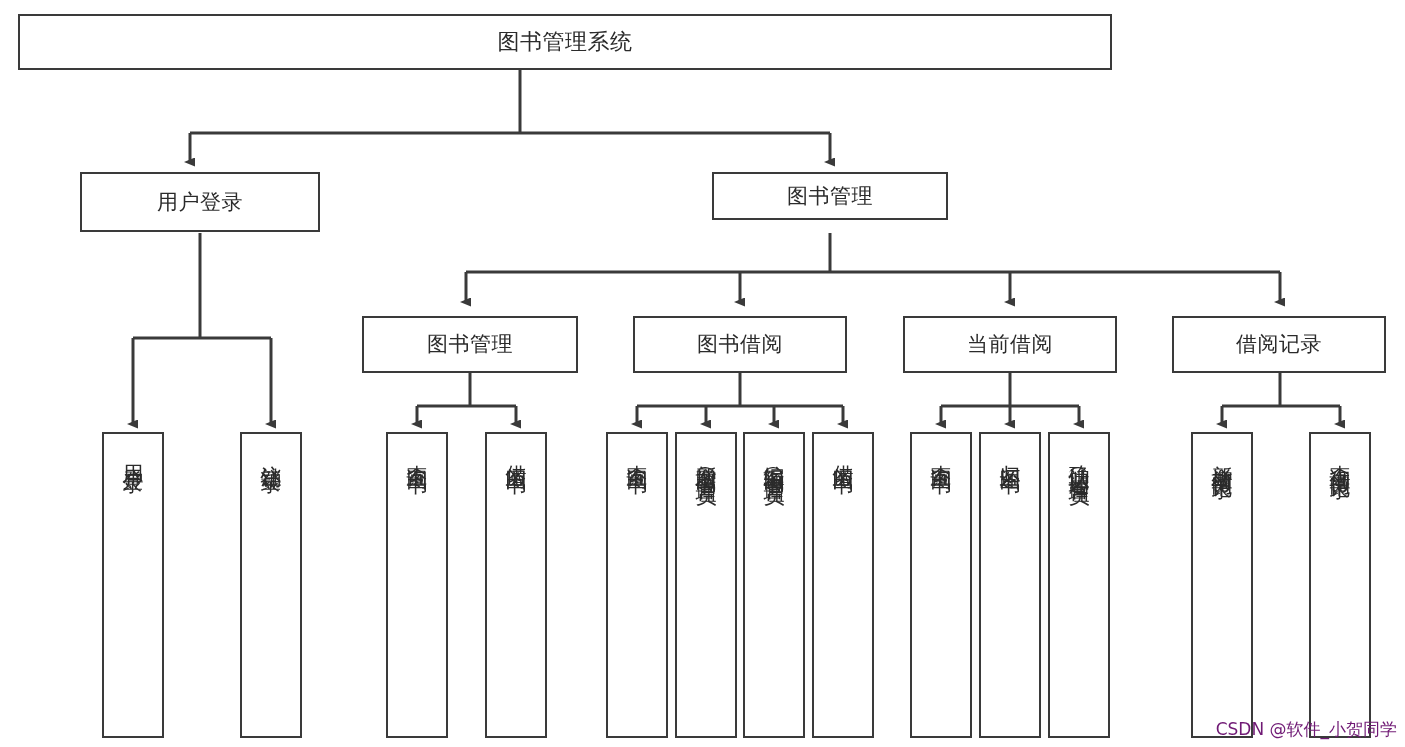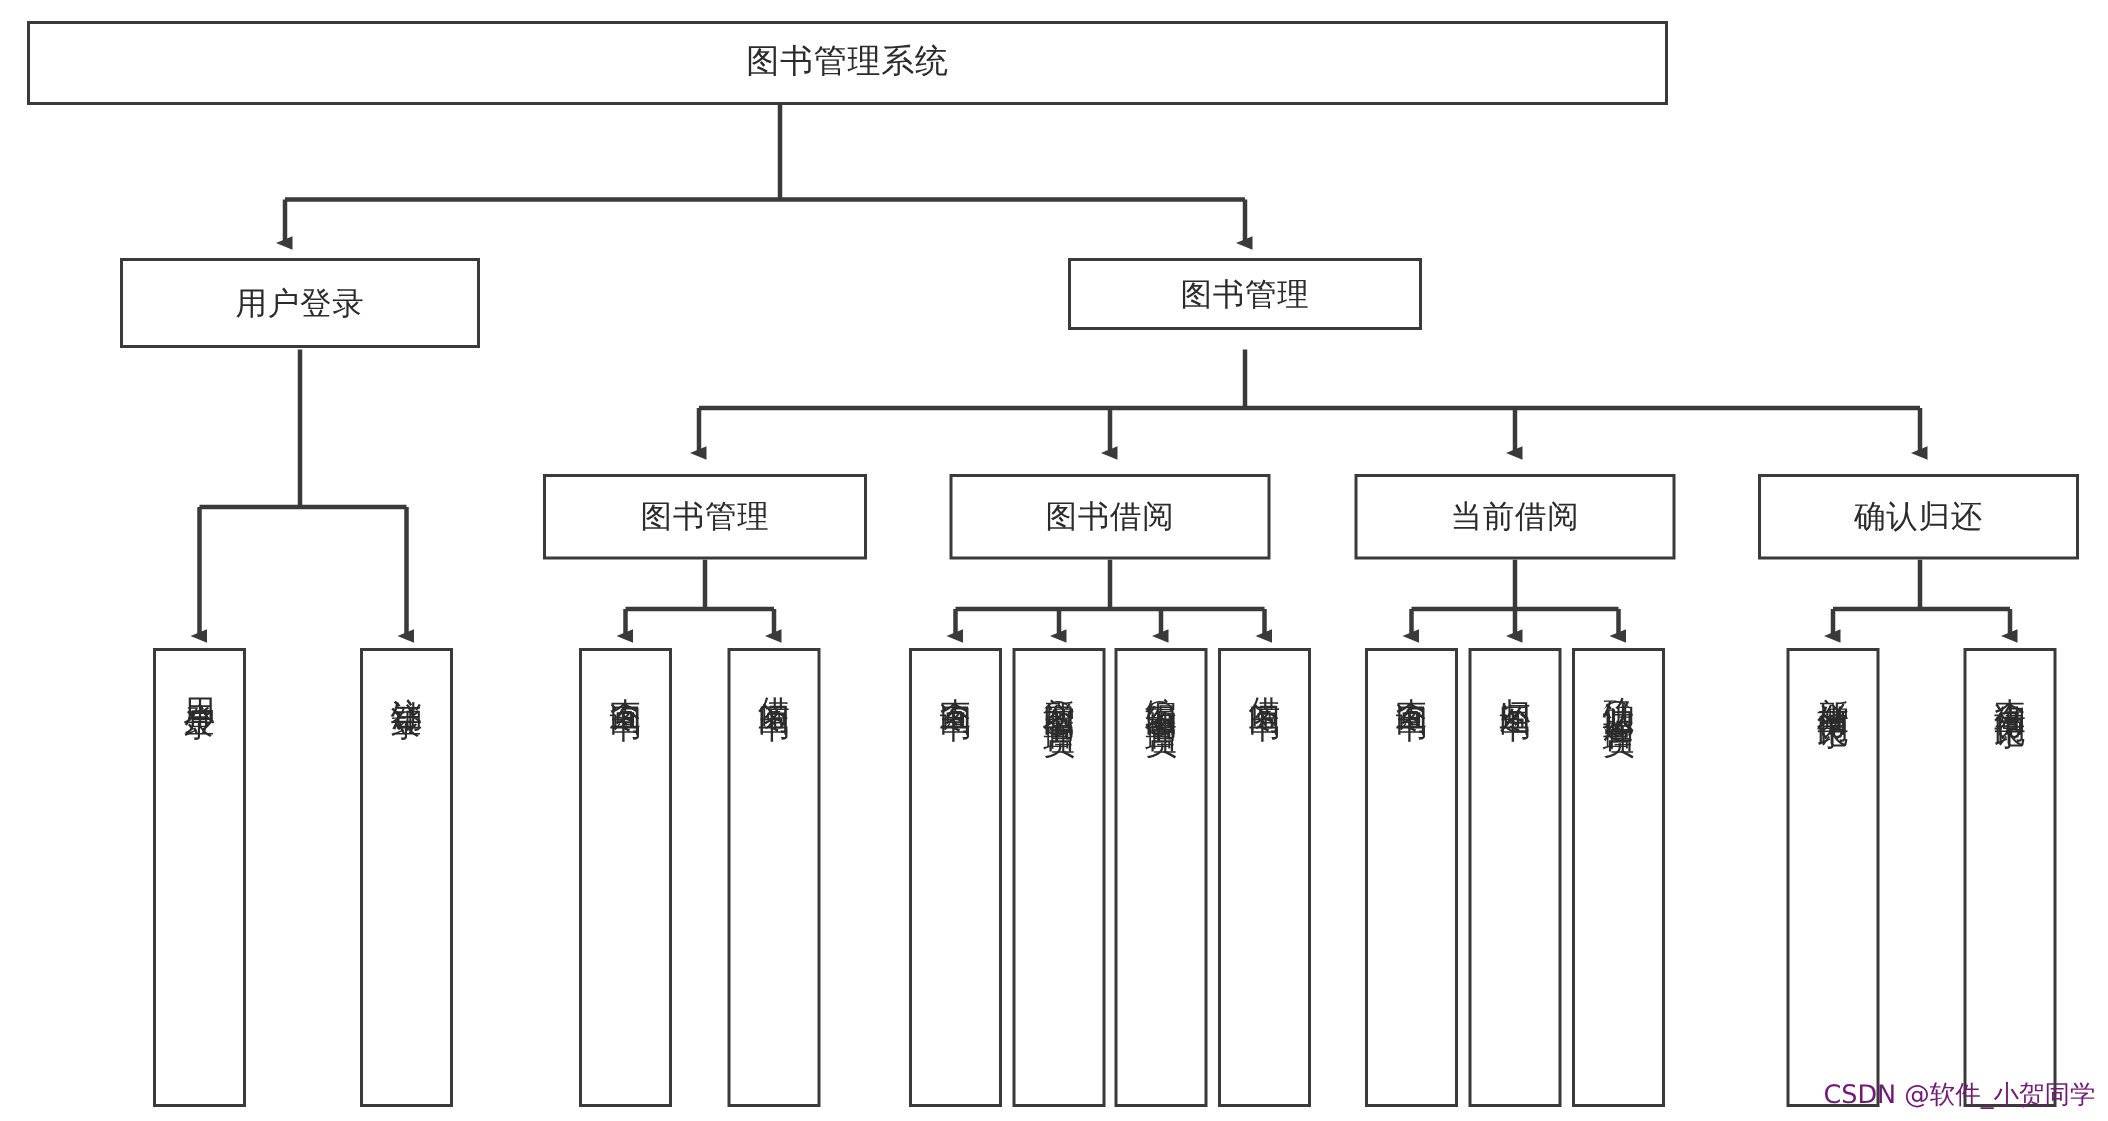--- a/index.html
+++ b/index.html
@@ -141,21 +141,21 @@
   <div class="node horiz" style="left:362px; top:316px; width:216px; height:57px;">
     <span class="label">图书管理</span>
   </div>
   <div class="node horiz" style="left:633px; top:316px; width:214px; height:57px;">
     <span class="label">图书借阅</span>
   </div>
   <div class="node horiz" style="left:903px; top:316px; width:214px; height:57px;">
     <span class="label">当前借阅</span>
   </div>
   <div class="node horiz" style="left:1172px; top:316px; width:214px; height:57px;">
-    <span class="label">确认归还</span>
+    <span class="label">借阅记录</span>
   </div>
 
   <div class="node vert" style="left:102px; top:432px; width:62px; height:306px;">
     <span class="label">用户登录</span>
   </div>
   <div class="node vert" style="left:240px; top:432px; width:62px; height:306px;">
     <span class="label">注销登录</span>
   </div>
 
   <div class="node vert" style="left:386px; top:432px; width:62px; height:306px;">

